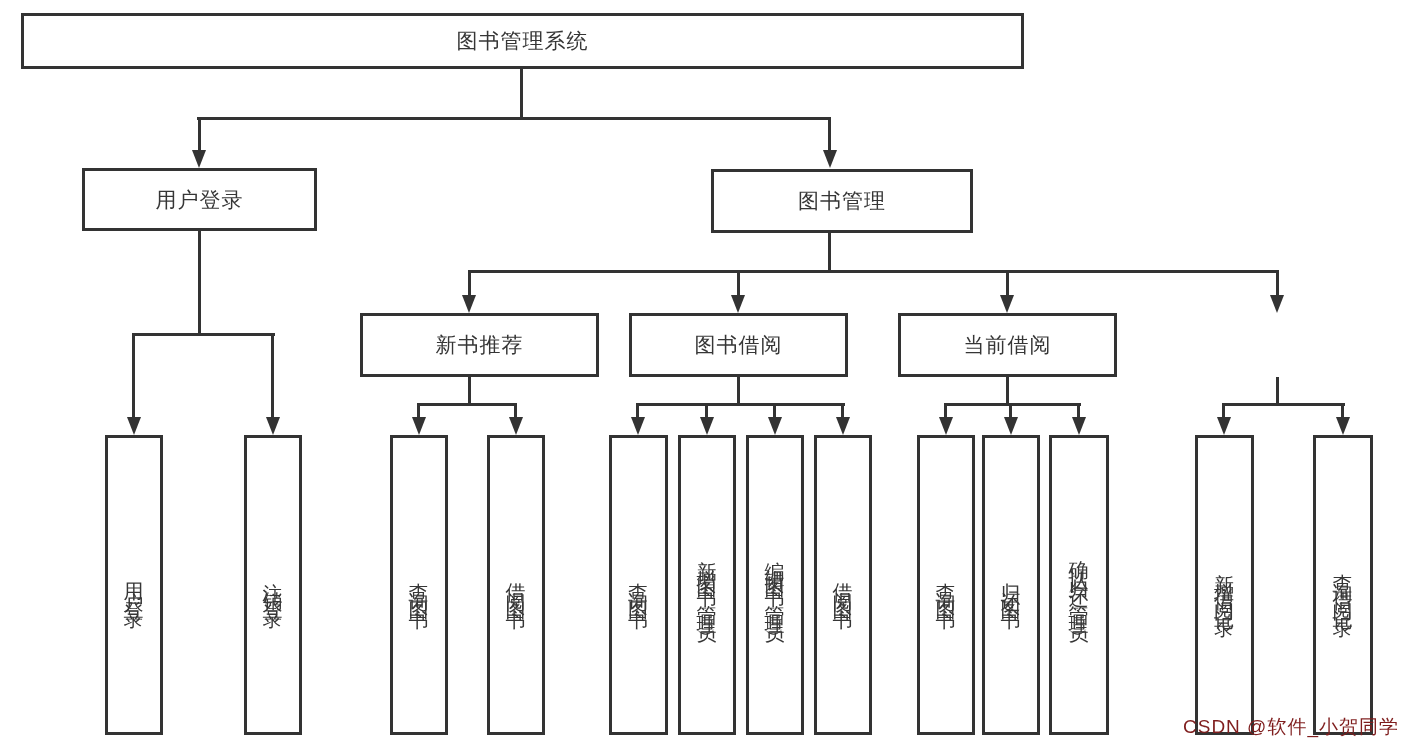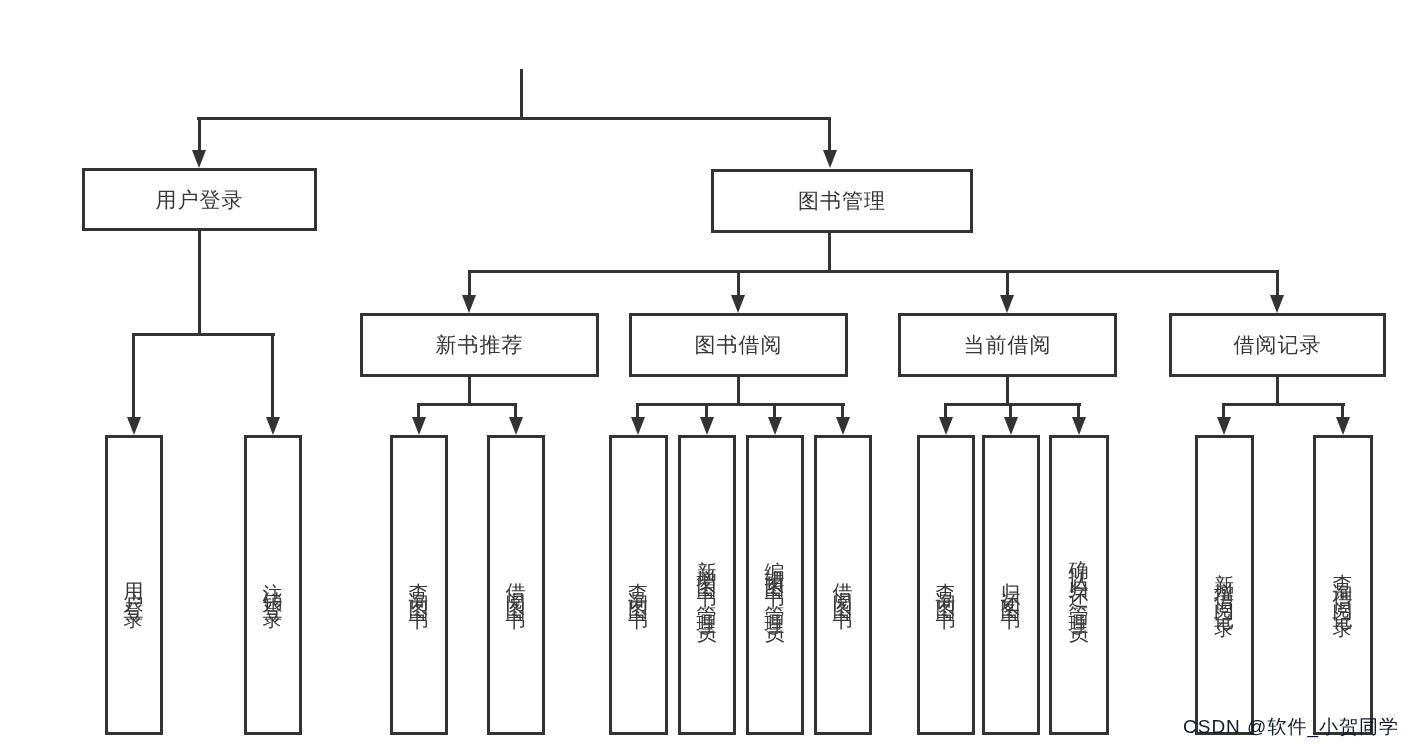--- a/index.html
+++ b/index.html
@@ -50,20 +50,23 @@
     letter-spacing:1px;
     white-space:nowrap;
     z-index:9;
   }
 </style>
 </head>
 <body>
 
 <div id="canvas">
 
+  <div class="box hbox" style="left:21px;top:13px;width:1003px;height:56px">
+    <span>图书管理系统</span>
+  </div>
 
   <div class="vline" style="left:520px;top:69px;height:48px"></div>
   <div class="hline" style="left:197px;top:117px;width:634px"></div>
   <div class="vline" style="left:198px;top:117px;height:34px"></div>
   <div class="arrow" style="left:192px;top:150px"></div>
   <div class="vline" style="left:828px;top:117px;height:34px"></div>
   <div class="arrow" style="left:823px;top:150px"></div>
 
   <div class="box hbox" style="left:82px;top:168px;width:235px;height:63px">
     <span>用户登录</span>
@@ -91,23 +94,20 @@
   <div class="arrow" style="left:1270px;top:295px"></div>
 
   <div class="box hbox" style="left:360px;top:313px;width:239px;height:64px">
     <span>新书推荐</span>
   </div>
   <div class="box hbox" style="left:898px;top:313px;width:219px;height:64px">
     <span>当前借阅</span>
   </div>
   <div class="box hbox" style="left:629px;top:313px;width:219px;height:64px">
     <span>图书借阅</span>
-  </div>
-  <div class="box hbox" style="left:1169px;top:313px;width:217px;height:64px">
-    <span>借阅记录</span>
   </div>
 
   <div class="vline" style="left:468px;top:377px;height:29px"></div>
   <div class="hline" style="left:417px;top:403px;width:100px"></div>
   <div class="vline" style="left:417px;top:403px;height:14px"></div>
   <div class="arrow" style="left:412px;top:417px"></div>
   <div class="vline" style="left:514px;top:403px;height:14px"></div>
   <div class="arrow" style="left:509px;top:417px"></div>
 
   <div class="vline" style="left:737px;top:377px;height:29px"></div>
@@ -174,15 +174,15 @@
     <span>确认归还（管理员）</span>
   </div>
 
   <div class="box vbox" style="left:1195px;top:435px;width:59px;height:300px">
     <span>新增借阅记录</span>
   </div>
   <div class="box vbox" style="left:1313px;top:435px;width:60px;height:300px">
     <span>查询借阅记录</span>
   </div>
 
-  <div class="watermark" style="color: #0f172a;">CSDN @软件_小贺同学</div>
+  <div class="watermark" style="color: #7f1d1d;">CSDN @软件_小贺同学</div>
 
 </div>
 
 </body></html>

